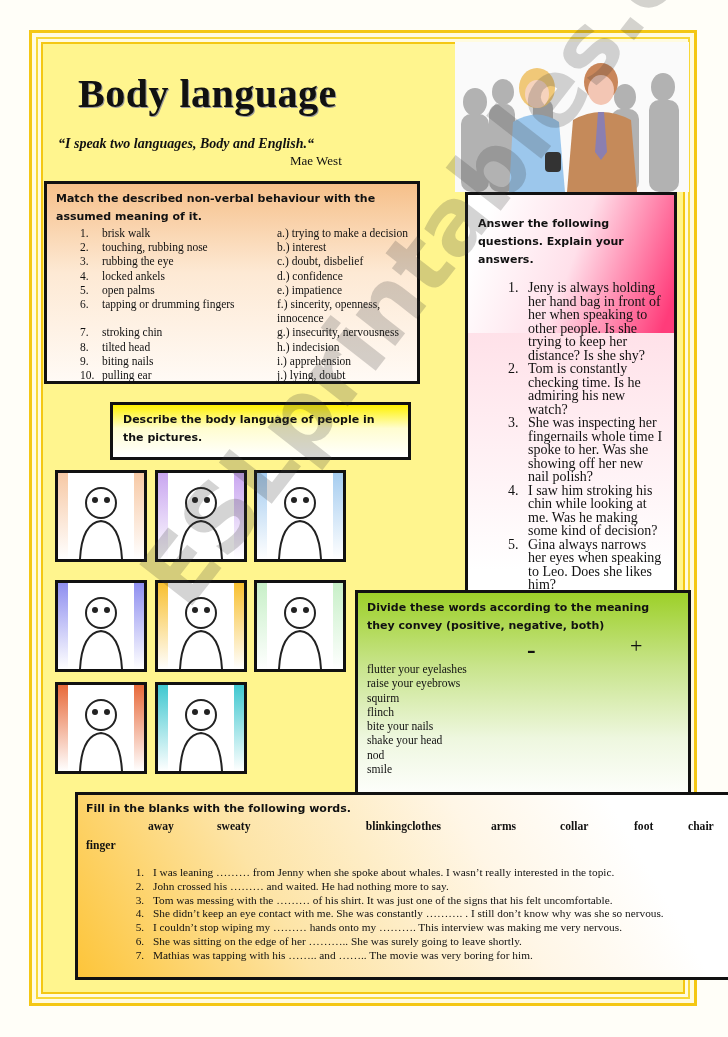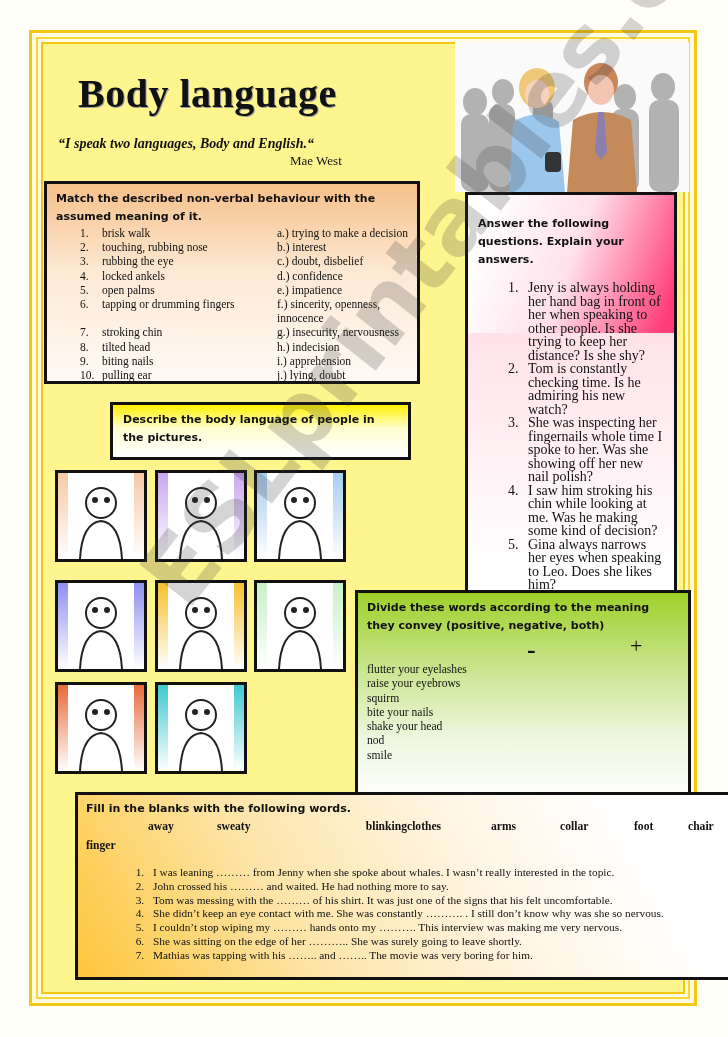--- a/index.html
+++ b/index.html
@@ -232,20 +232,21 @@
 <div class="box divide">
   <div class="hd">Divide these words according to the meaning they convey (positive, negative, both)</div>
   <div class="signs">
     <span class="minus">-</span>
     <span class="plus">+</span>
   </div>
   <ul id="divide-list">
       <li>flutter your eyelashes</li>
       <li>raise your eyebrows</li>
       <li>squirm</li>
+      <li>flinch</li>
       <li>bite your nails</li>
       <li>shake your head</li>
       <li>nod</li>
       <li>smile</li>
     </ul>
 </div>
 
 <div class="box fill">
   <div class="hd">Fill in the blanks with the following words.</div>
   <div class="words" id="word-bank">

